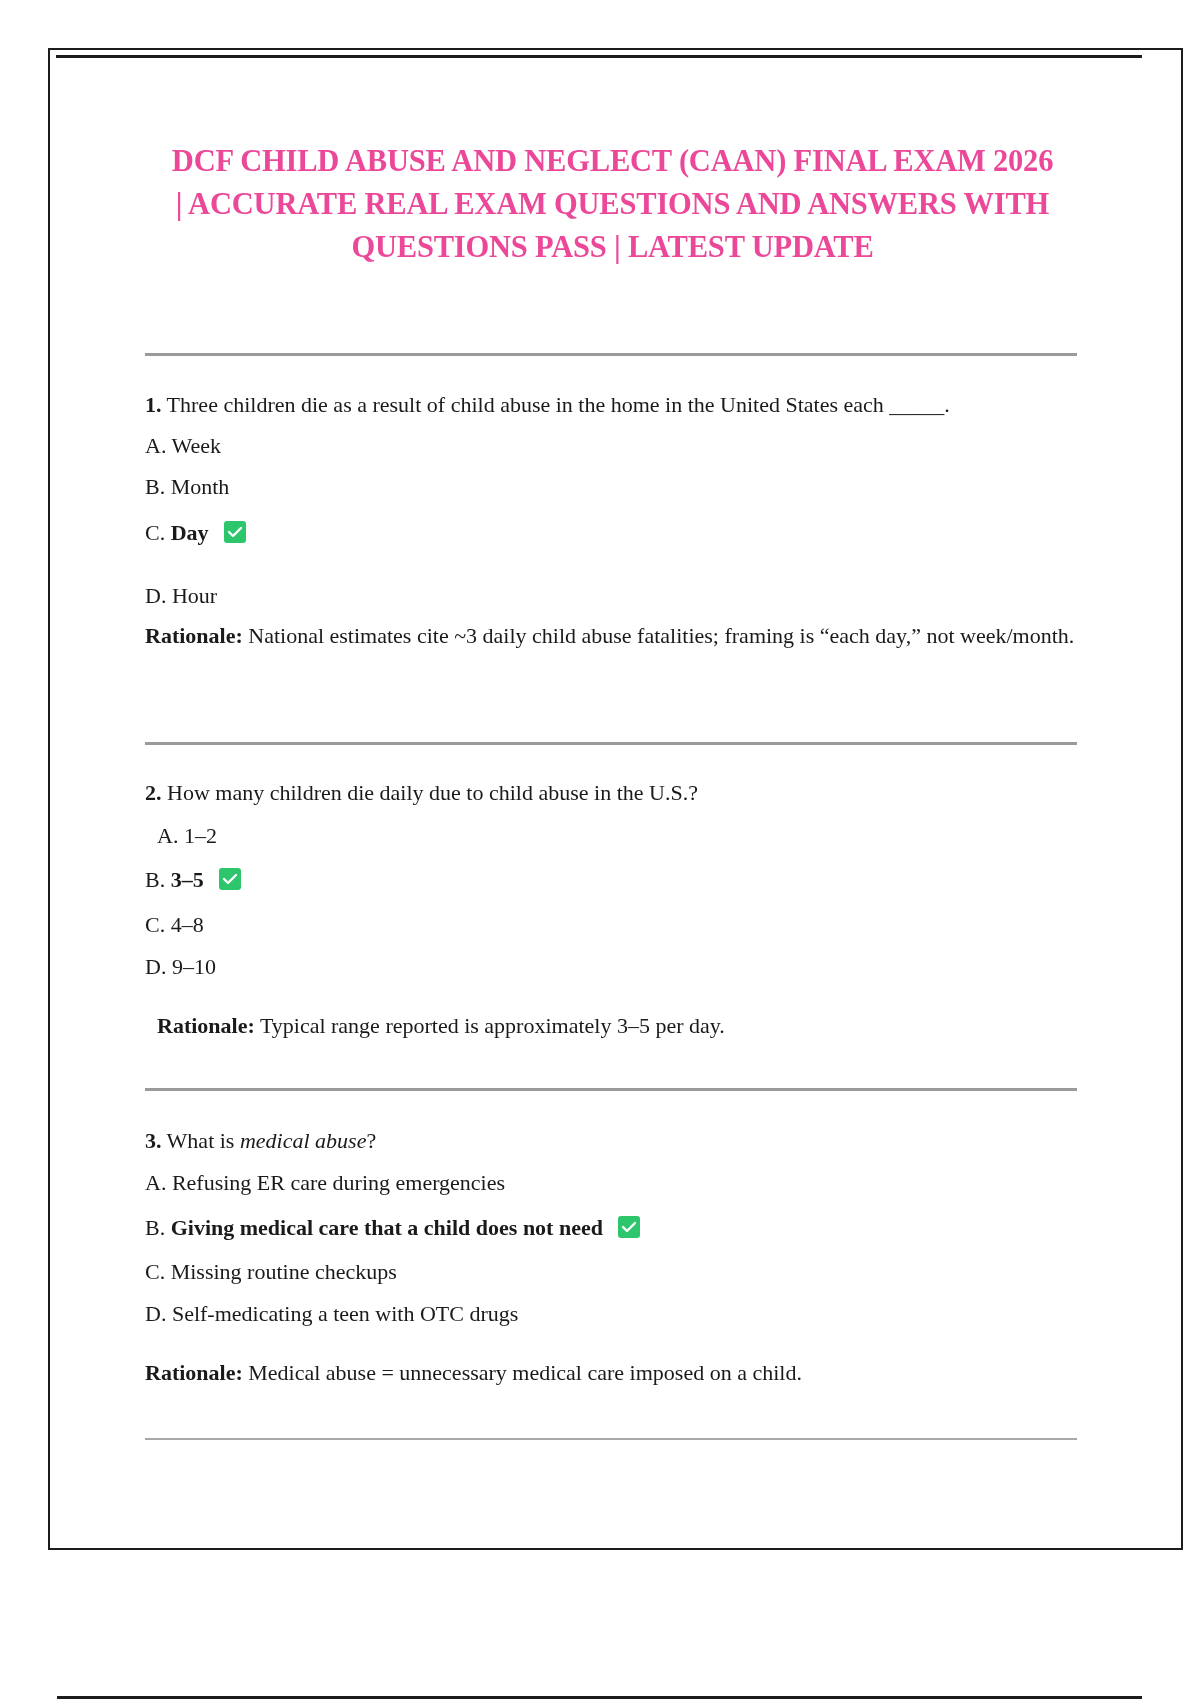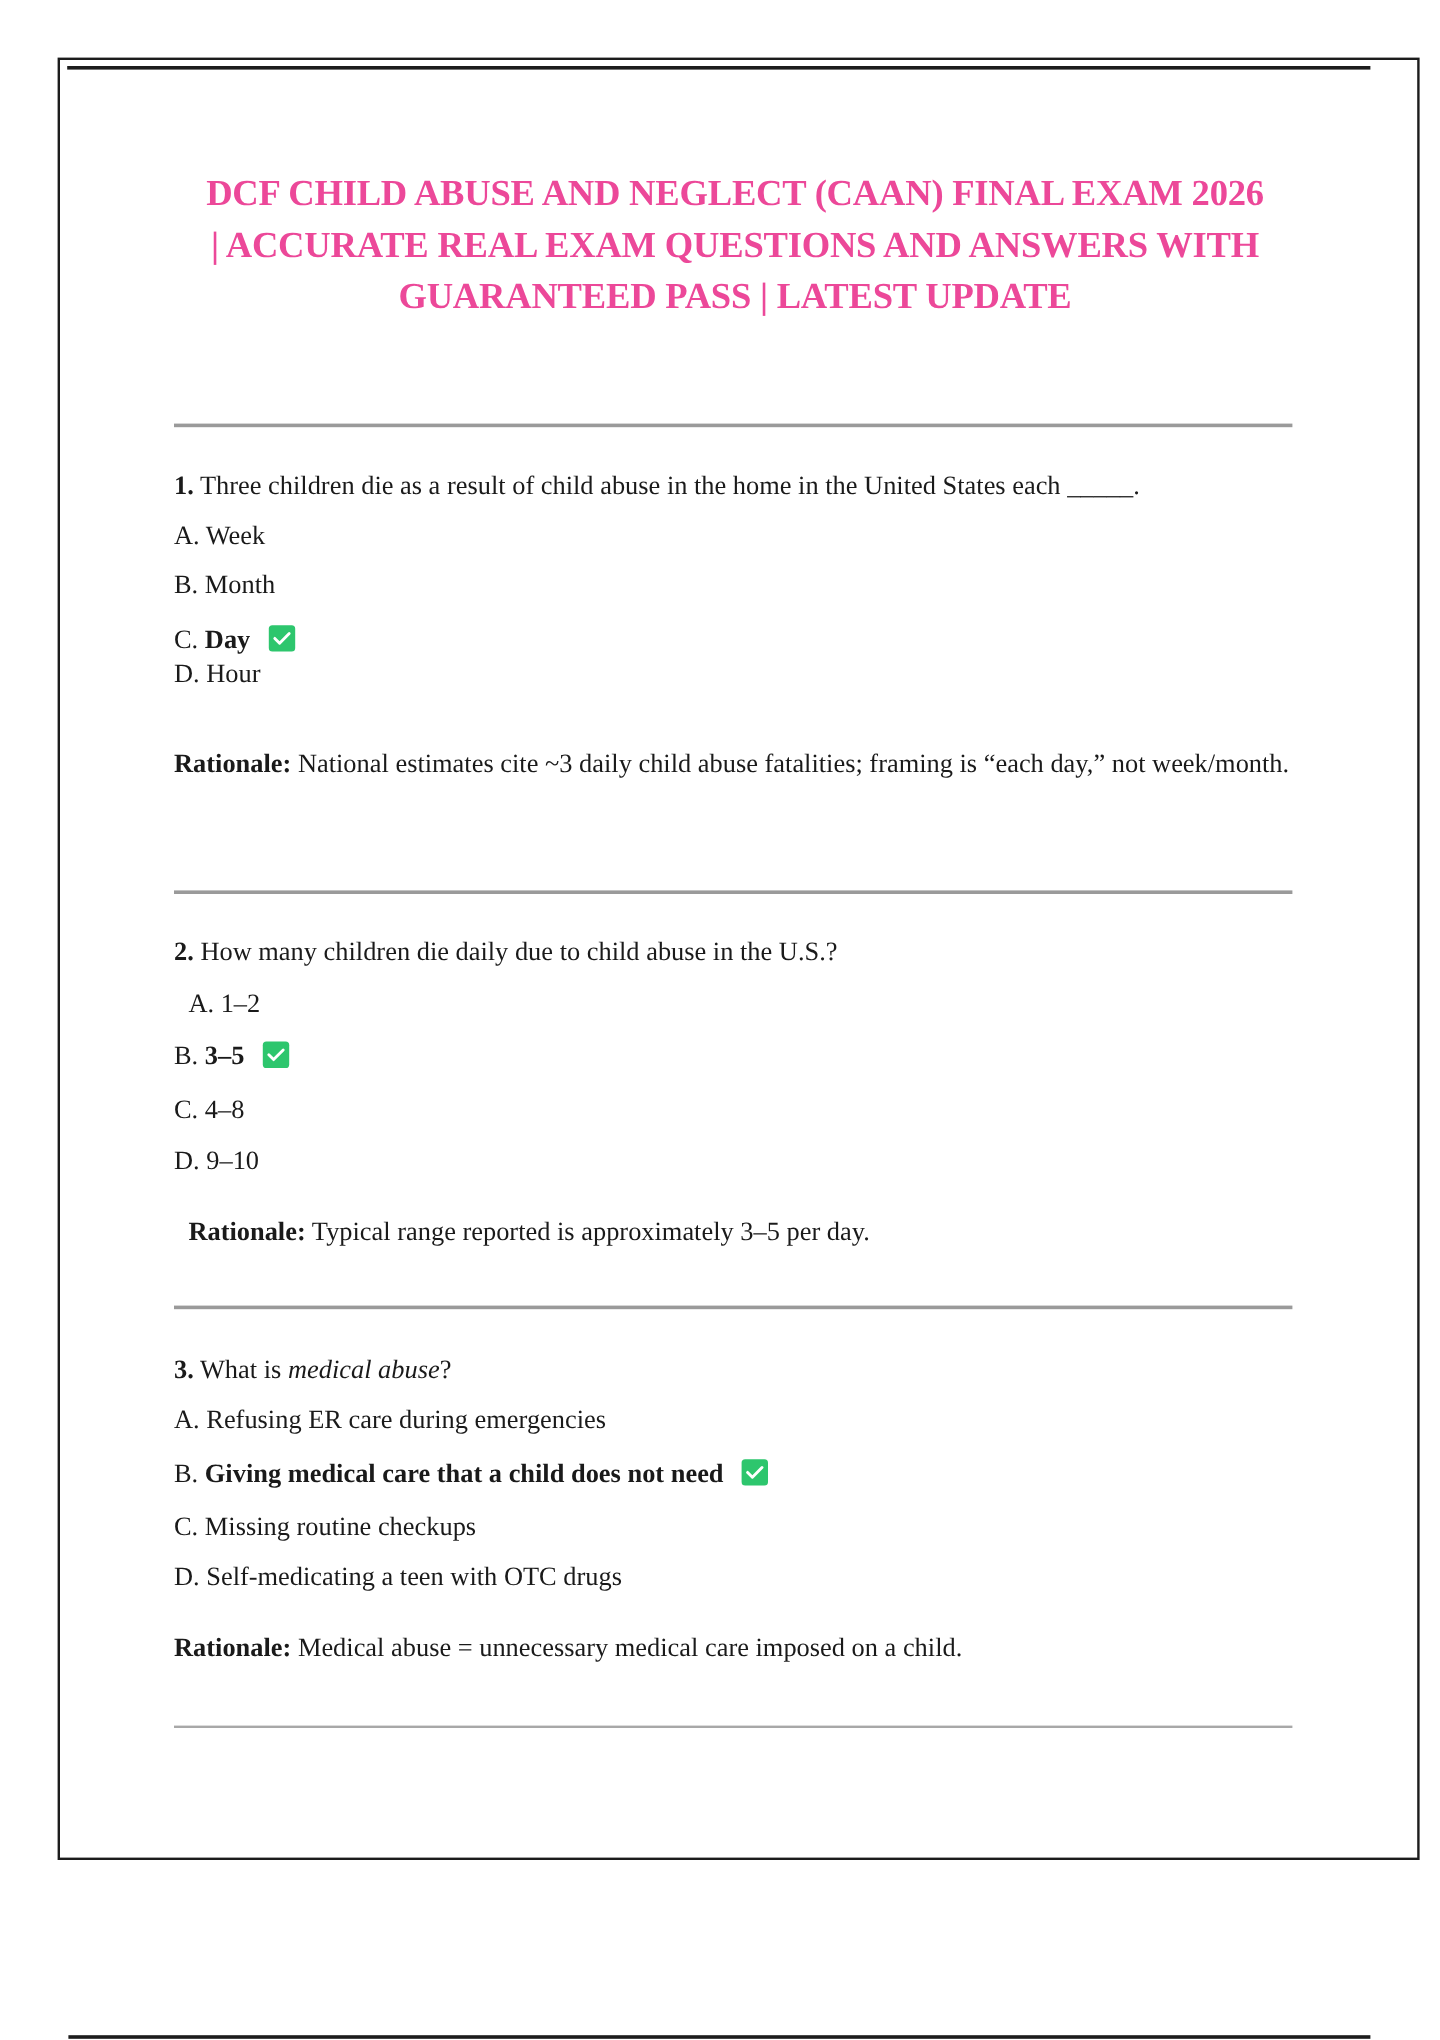--- a/index.html
+++ b/index.html
@@ -19,21 +19,21 @@
 </style>
 </head>
 <body>
 
 <div class="page-box"></div>
 <div class="top-rule"></div>
 
 <div class="title">
   <div>DCF CHILD ABUSE AND NEGLECT (CAAN) FINAL EXAM 2026</div>
   <div>| ACCURATE REAL EXAM QUESTIONS AND ANSWERS WITH</div>
-  <div>GUARANTEED PASS | LATEST UPDATE</div>
+  <div>QUESTIONS PASS | LATEST UPDATE</div>
 </div>
 
 <div class="sep" style="top:353px;"></div>
 
 <div class="line" style="top:390px;">
   <span class="bold">1.</span>
   <span>Three children die as a result of child abuse in the home in the United States each _____.</span>
 </div>
 <div class="line" style="top:431px;">
   <span>A.</span>
@@ -43,21 +43,21 @@
   <span>B.</span>
   <span>Month</span>
 </div>
 <div class="line" style="top:518px;text-align:right;">
   <span>C.</span>
   <span class="bold">Day</span>
   <span class="check"><svg width="16" height="14" viewBox="0 0 16 14">
         <path d="M2 7 L6 11 L14 3" stroke="#fff" stroke-width="2.4" fill="none" stroke-linecap="round" stroke-linejoin="round"></path>
       </svg></span>
 </div>
-<div class="line" style="top:546px;">
+<div class="line" style="top:581px;">
   <span>D.</span>
   <span>Hour</span>
 </div>
 <div class="rationale" style="top:614px;">
   <span class="bold">Rationale:</span>
   <span>National estimates cite ~3 daily child abuse fatalities; framing is “each day,” not week/month.</span>
 </div>
 
 <div class="sep" style="top:742px;"></div>
 

